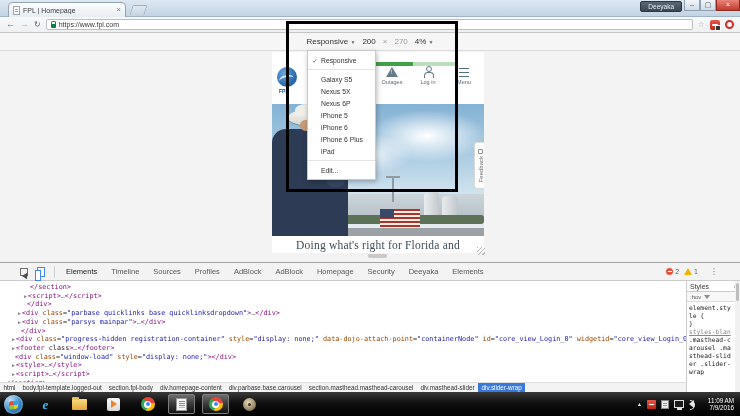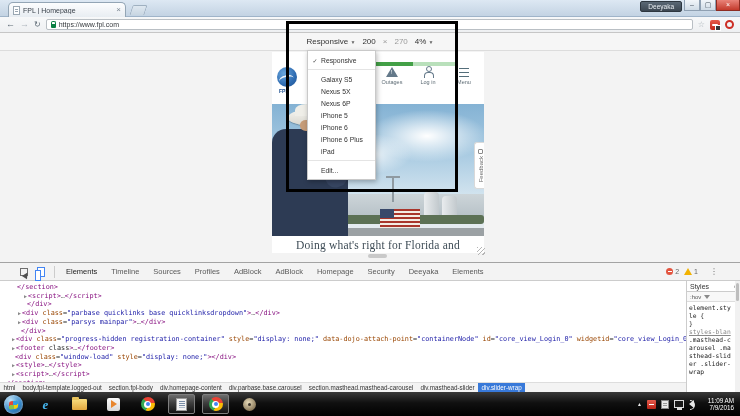--- a/index.html
+++ b/index.html
@@ -416,21 +416,21 @@
         </span>
       <span class="dt-spacer"></span>
       <span class="err-dot"></span>
       <span class="err-count">2</span>
       <span class="warn-tri"></span>
       <span class="warn-count">1</span>
       <span class="kebab">⋮</span>
     </div>
 
     <div class="dt-code" id="dt-code">
-        <div class="code-line" style="padding-left: 17px;"><span class="tt">&lt;/section</span><span class="tt">&gt;</span></div>
+        <div class="code-line" style="padding-left: 30px;"><span class="tt">&lt;/section</span><span class="tt">&gt;</span></div>
         <div class="code-line" style="padding-left: 24px;"><span class="tw">▶</span><span class="tt">&lt;script</span><span class="tt">&gt;</span><span class="td">…</span><span class="tt">&lt;/script</span><span class="tt">&gt;</span></div>
         <div class="code-line" style="padding-left: 27px;"><span class="tt">&lt;/div</span><span class="tt">&gt;</span></div>
         <div class="code-line" style="padding-left: 18px;"><span class="tw">▶</span><span class="tt">&lt;div</span> <span class="ta">class</span>=<span class="tv">"parbase quicklinks base quicklinksdropdown"</span><span class="tt">&gt;</span><span class="td">…</span><span class="tt">&lt;/div</span><span class="tt">&gt;</span></div>
         <div class="code-line" style="padding-left: 18px;"><span class="tw">▶</span><span class="tt">&lt;div</span> <span class="ta">class</span>=<span class="tv">"parsys mainpar"</span><span class="tt">&gt;</span><span class="td">…</span><span class="tt">&lt;/div</span><span class="tt">&gt;</span></div>
         <div class="code-line" style="padding-left: 21px;"><span class="tt">&lt;/div</span><span class="tt">&gt;</span></div>
         <div class="code-line" style="padding-left: 12px;"><span class="tw">▶</span><span class="tt">&lt;div</span> <span class="ta">class</span>=<span class="tv">"progress-hidden registration-container"</span> <span class="ta">style</span>=<span class="tv">"display: none;"</span> <span class="ta">data-dojo-attach-point</span>=<span class="tv">"containerNode"</span> <span class="ta">id</span>=<span class="tv">"core_view_Login_0"</span> <span class="ta">widgetid</span>=<span class="tv">"core_view_Login_0"</span></div>
         <div class="code-line" style="padding-left: 12px;"><span class="tw">▶</span><span class="tt">&lt;footer</span> class<span class="tt">&gt;</span><span class="td">…</span><span class="tt">&lt;/footer</span><span class="tt">&gt;</span></div>
         <div class="code-line" style="padding-left: 15px;"><span class="tt">&lt;div</span> <span class="ta">class</span>=<span class="tv">"window-load"</span> <span class="ta">style</span>=<span class="tv">"display: none;"</span><span class="tt">&gt;</span><span class="tt">&lt;/div</span><span class="tt">&gt;</span></div>
         <div class="code-line" style="padding-left: 12px;"><span class="tw">▶</span><span class="tt">&lt;style</span><span class="tt">&gt;</span><span class="td">…</span><span class="tt">&lt;/style</span><span class="tt">&gt;</span></div>
         <div class="code-line" style="padding-left: 12px;"><span class="tw">▶</span><span class="tt">&lt;script</span><span class="tt">&gt;</span><span class="td">…</span><span class="tt">&lt;/script</span><span class="tt">&gt;</span></div>

